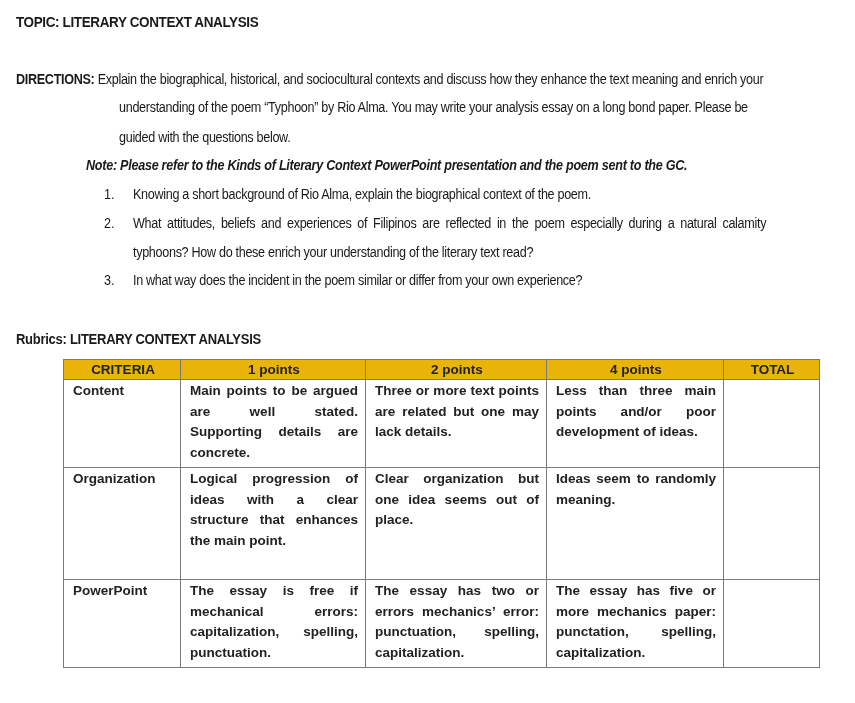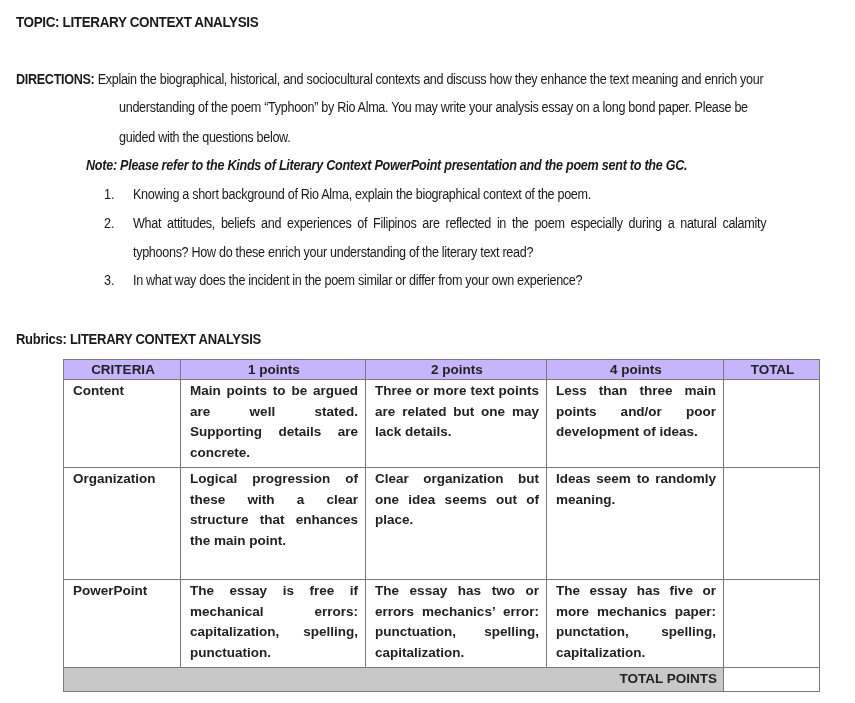--- a/index.html
+++ b/index.html
@@ -23,21 +23,21 @@
     font-size: 13.5px; color: #222;
     table-layout: fixed;
   }
   table.rubric td, table.rubric th {
     border: 1.5px solid #7a7a7a;
     padding: 1px 7px 2px 9px;
     vertical-align: top;
     line-height: 20.5px;
   }
   table.rubric th {
-    background: #c4b5fd; font-weight: bold; text-align: center;
+    background: #eab308; font-weight: bold; text-align: center;
     line-height: 19px; padding-top: 0; padding-bottom: 0;
   }
   td.crit { font-weight: bold; }
   td.desc { text-align: justify; font-weight: bold; }
   tr.r1 td { height: 84px; }
   tr.r2 td { height: 108px; }
   tr.r3 td { height: 84px; }
   tr.total td.label { background: #c8c8c8; text-align: right; font-weight: bold; line-height: 20px; padding-right: 6px; }
   tr.total td { height: 20px; }
 </style>
@@ -87,30 +87,26 @@
   </tr>
   <tr class="r1">
     <td class="crit">Content</td>
     <td class="desc">Main points to be argued are well stated. Supporting details are concrete.</td>
     <td class="desc">Three or more text points are related but one may lack details.</td>
     <td class="desc">Less than three main points and/or poor development of ideas.</td>
     <td></td>
   </tr>
   <tr class="r2">
     <td class="crit">Organization</td>
-    <td class="desc">Logical progression of these with a clear structure that enhances the main point.</td>
+    <td class="desc">Logical progression of ideas with a clear structure that enhances the main point.</td>
     <td class="desc">Clear organization but one idea seems out of place.</td>
     <td class="desc">Ideas seem to randomly meaning.</td>
     <td></td>
   </tr>
   <tr class="r3">
     <td class="crit">PowerPoint</td>
     <td class="desc">The essay is free if mechanical errors: capitalization, spelling, punctuation.</td>
     <td class="desc">The essay has two or errors mechanics’ error: punctuation, spelling, capitalization.</td>
     <td class="desc">The essay has five or more mechanics paper: punctation, spelling, capitalization.</td>
     <td></td>
   </tr>
-  <tr class="total">
-    <td class="label" colspan="4">TOTAL POINTS</td>
-    <td></td>
-  </tr>
 </tbody>
   </table>
 
 </body></html>

